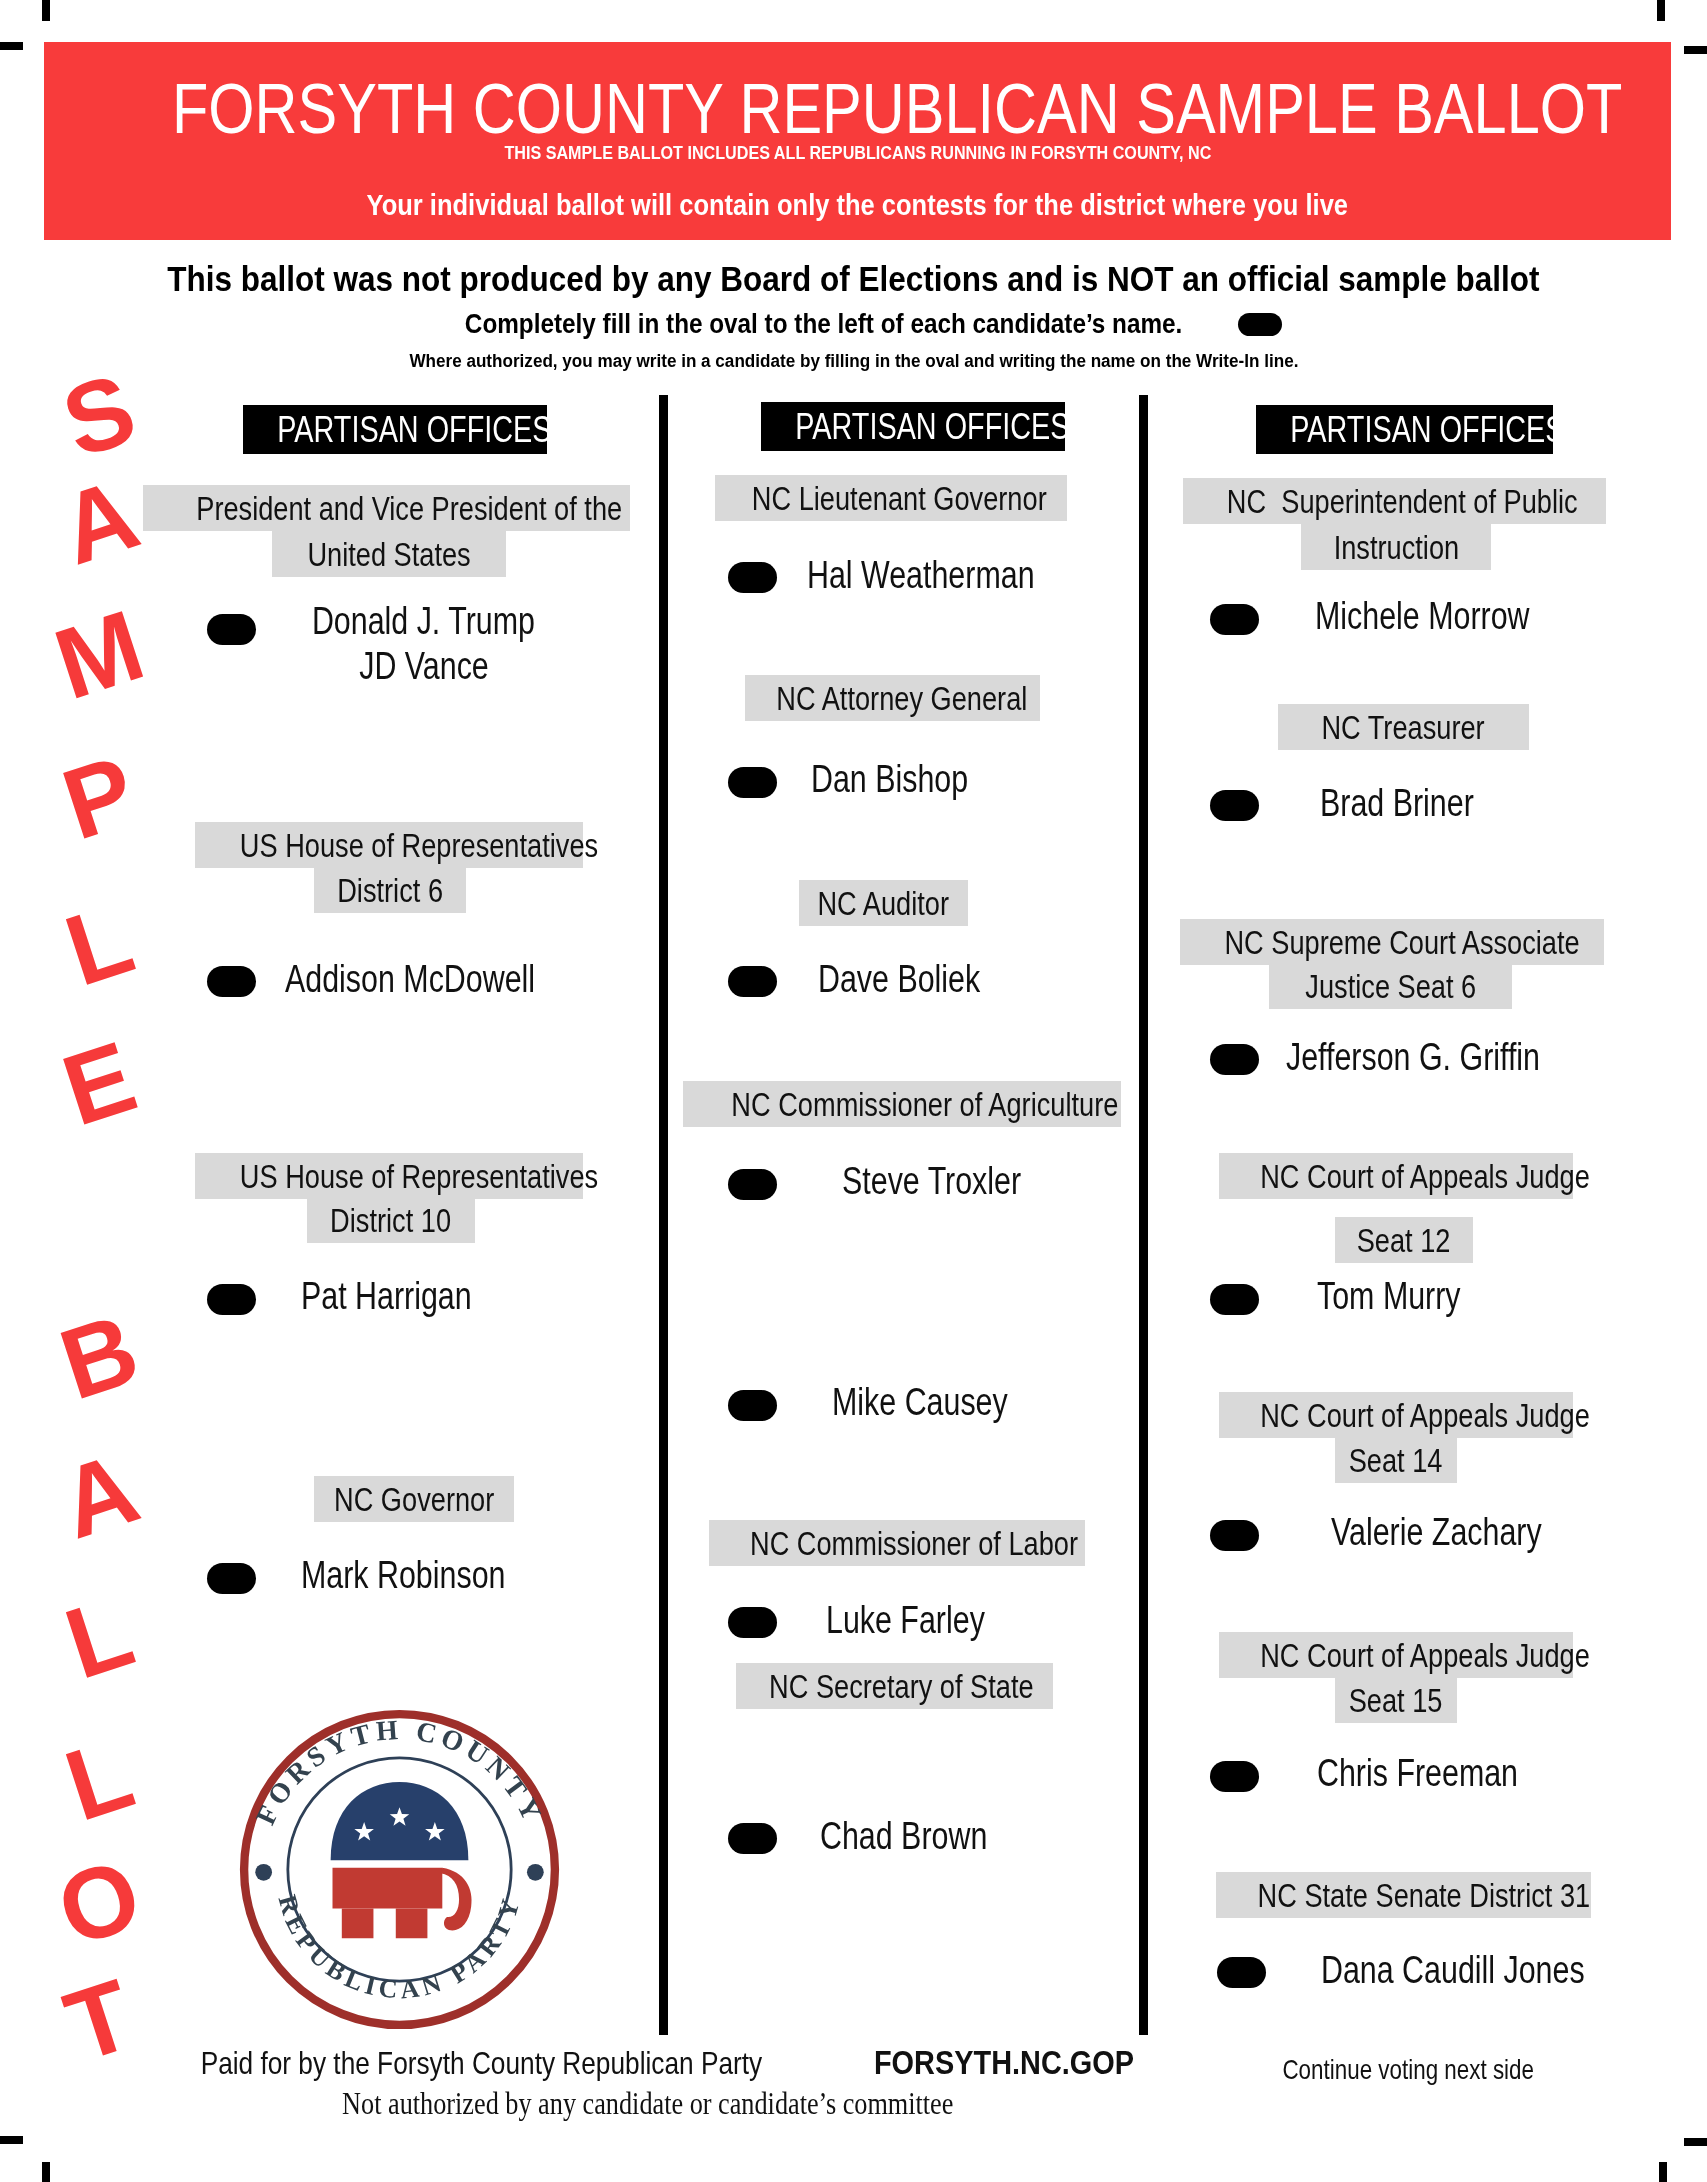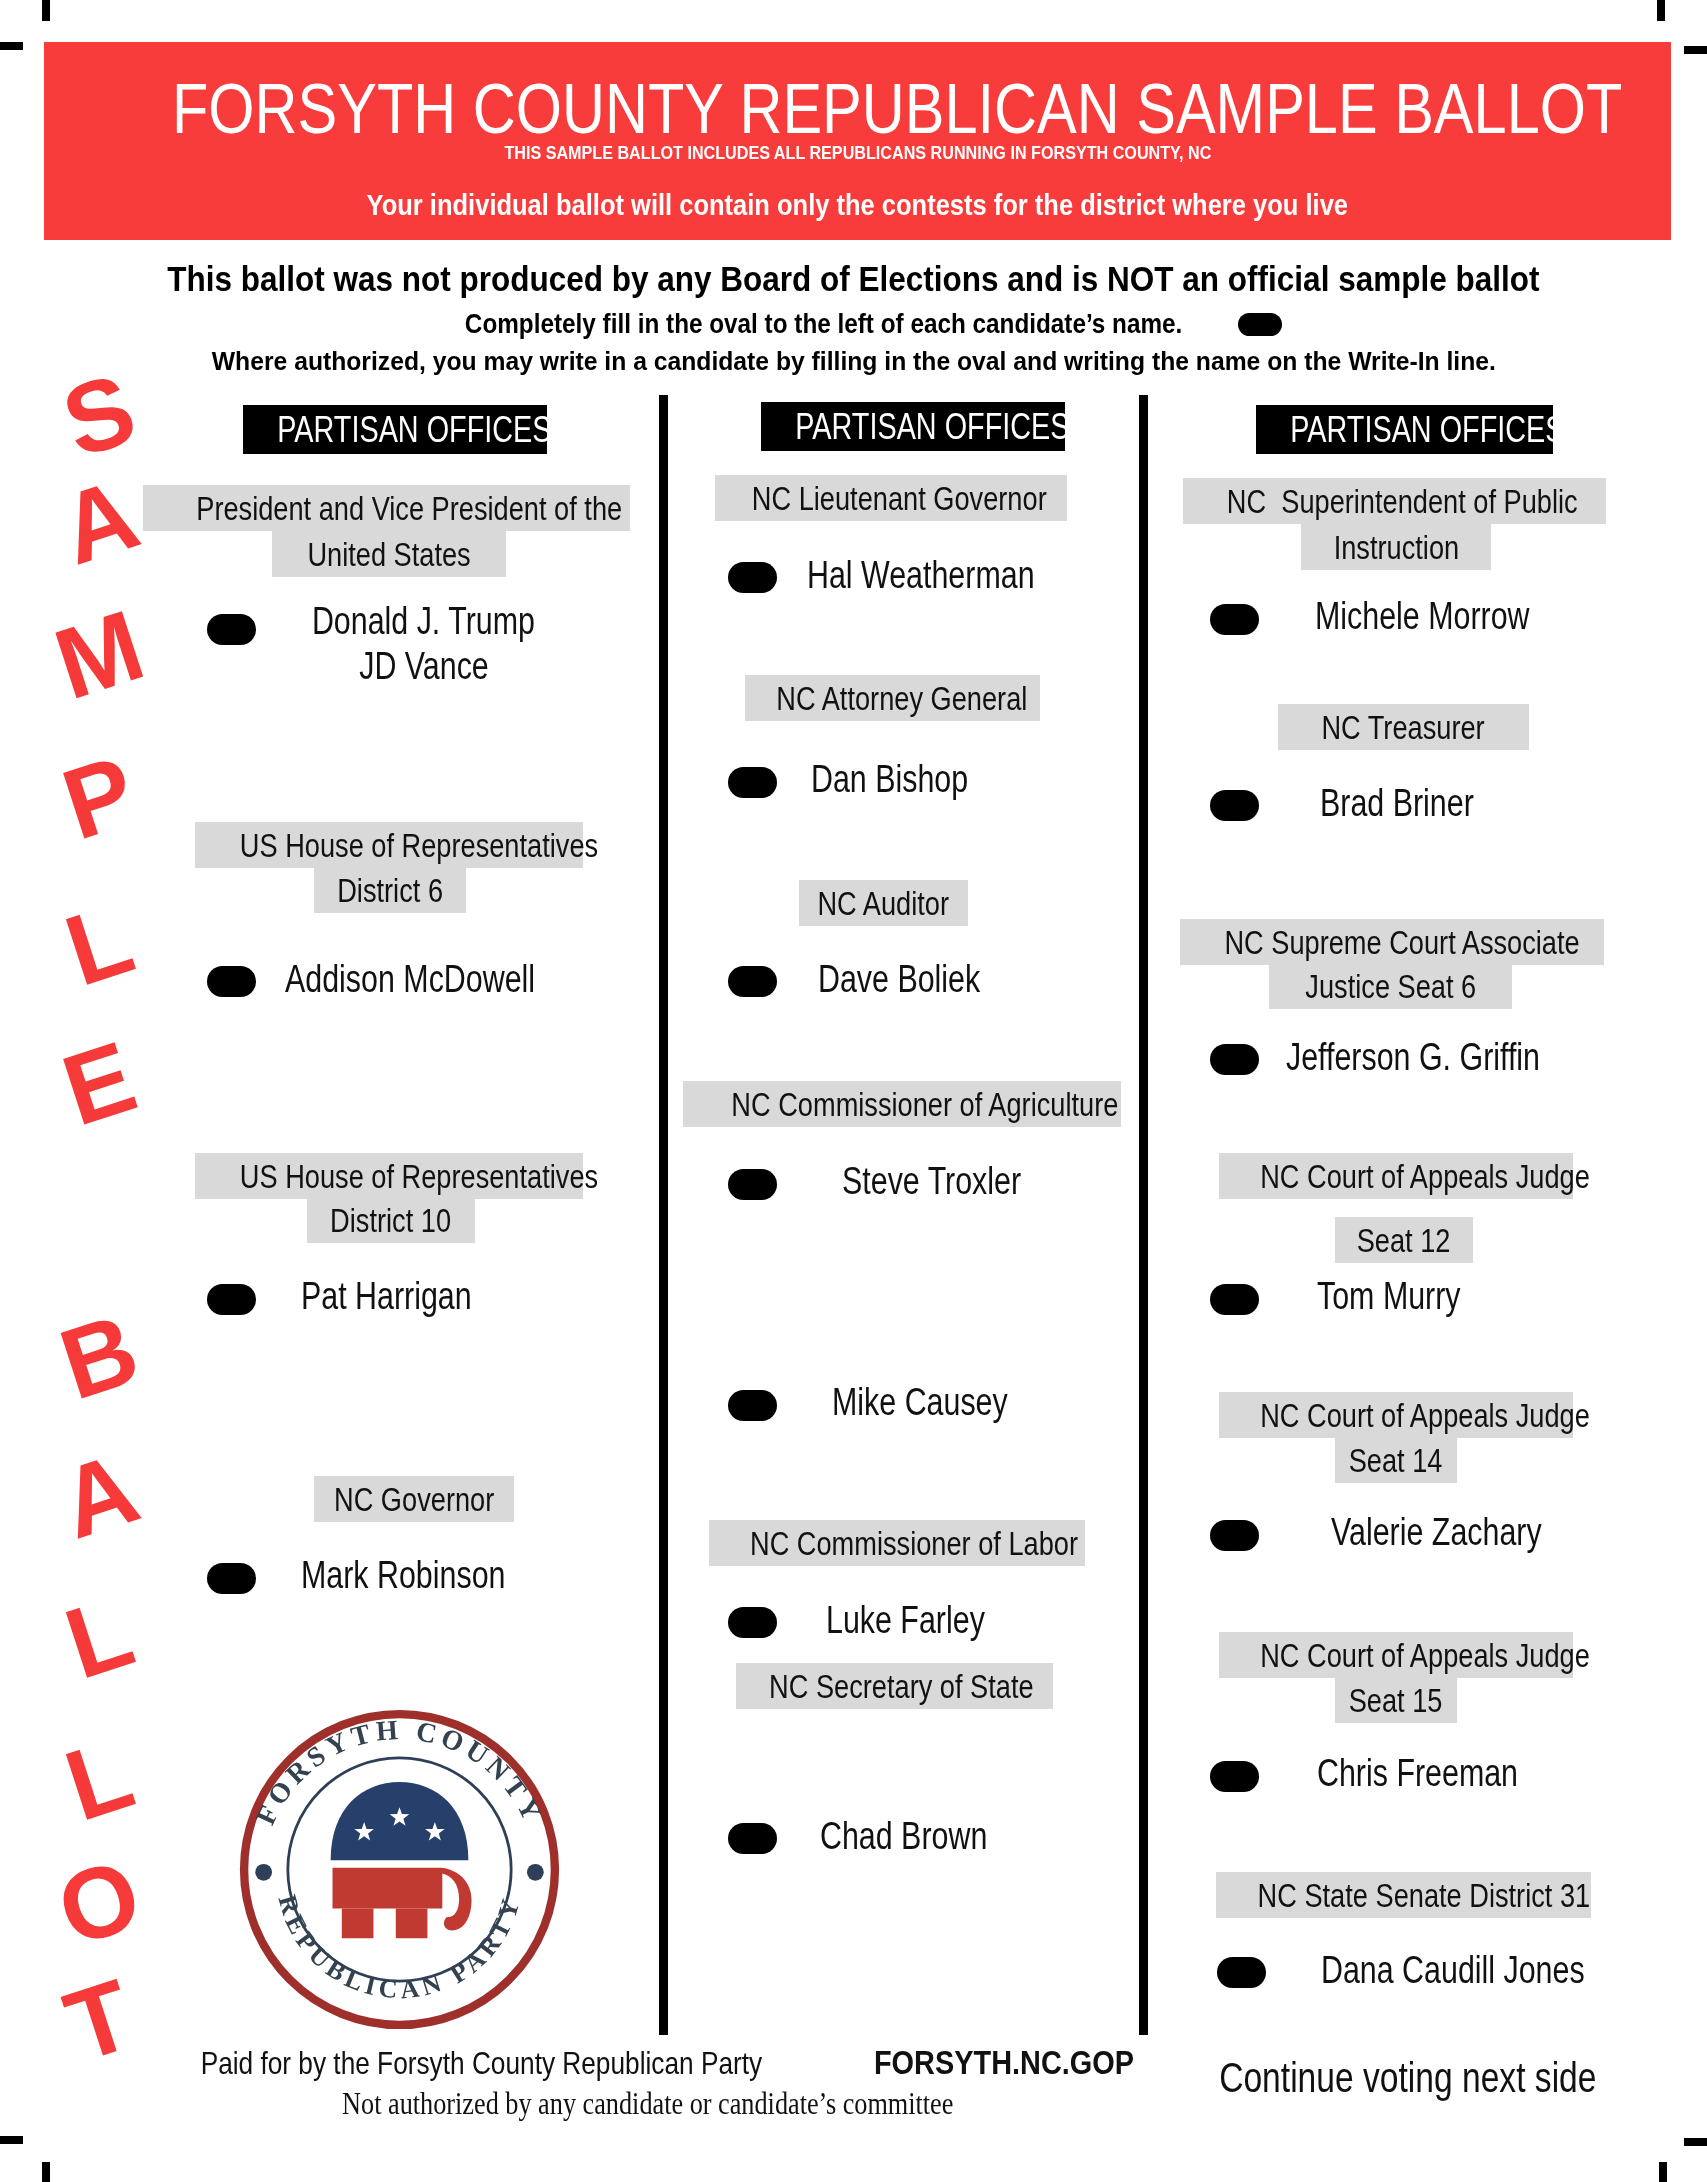--- a/index.html
+++ b/index.html
@@ -12,21 +12,21 @@
   .b-title{position:absolute;top:34px;left:0;width:100%;font-size:70px;font-weight:normal;line-height:67px;white-space:nowrap;}
   .b-sub1{position:absolute;top:100px;left:0;width:100%;font-size:19px;font-weight:bold;white-space:nowrap;}
   .b-sub2{position:absolute;top:146px;left:0;width:100%;font-size:30px;font-weight:bold;white-space:nowrap;}
   .sqz85{display:inline-block;transform:scaleX(0.85);transform-origin:center;}
   .sqz90{display:inline-block;transform:scaleX(0.90);transform-origin:center;}
   .sqz95{display:inline-block;transform:scaleX(0.95);transform-origin:center;}
   
   .ins{position:absolute;left:0;width:1707px;text-align:center;font-weight:bold;color:#000;white-space:nowrap;}
   .ins1{top:259px;font-size:35px;line-height:40px;}
   .ins2{top:307px;font-size:27px;line-height:34px;}
-  .ins3{top:345px;font-size:26px;line-height:32px;}
+  .ins3{top:345px;font-size:18px;line-height:32px;}
   .ins-oval{display:inline-block;width:44px;height:23px;background:#000;border-radius:11.4px;margin-left:15px;vertical-align:-2.9px;}
   
   .wm{position:absolute;left:55px;width:88px;text-align:center;font-weight:bold;font-size:100px;line-height:1;
       color:#f63a3a;transform:rotate(-18deg);}
   
   .divider{position:absolute;top:395px;width:8.6px;height:1640px;background:#000;}
   
   .colheader{position:absolute;height:49px;line-height:50px;background:#000;color:#fff;text-align:center;
              font-weight:normal;font-size:36px;white-space:nowrap;}
   .colheader .tx{display:inline-block;transform:scaleX(0.8);transform-origin:center;}
@@ -37,21 +37,21 @@
   
   .oval{position:absolute;width:49px;height:31px;background:#000;border-radius:16px;}
   .cand{position:absolute;font-size:38px;line-height:44px;color:#111;white-space:nowrap;}
   .cand .tx{display:inline-block;transform:scaleX(0.8);transform-origin:left center;}
   .cand2{position:absolute;width:285px;font-size:38px;line-height:45px;color:#111;text-align:center;white-space:nowrap;}
   .cand2 .tx{display:inline-block;transform:scaleX(0.8);transform-origin:center;}
   
   .foot{position:absolute;left:48px;width:1200px;text-align:center;font-size:32px;white-space:nowrap;color:#111;}
   .foot .tx{display:inline-block;transform:scaleX(0.82);transform-origin:center;}
   .foot .web{display:inline-block;transform:scaleX(0.85);transform-origin:center;font-weight:bold;font-size:34px;margin-left:27px;}
-  .continue{position:absolute;left:1132px;top:2054px;width:552px;text-align:center;font-size:42px;white-space:nowrap;color:#111;}
+  .continue{position:absolute;left:1132px;top:2054px;width:552px;text-align:center;font-size:28px;white-space:nowrap;color:#111;}
   .continue .tx{display:inline-block;transform:scaleX(0.8);transform-origin:center;}
   
   .seal{position:absolute;left:232px;top:1702px;width:335px;height:335px;}
   .sealtext{fill:#33424e;font-family:"Liberation Serif", serif;font-weight:bold;letter-spacing:5px;}
 </style>
 </head>
 <body>
 
 <div id="page">
 

